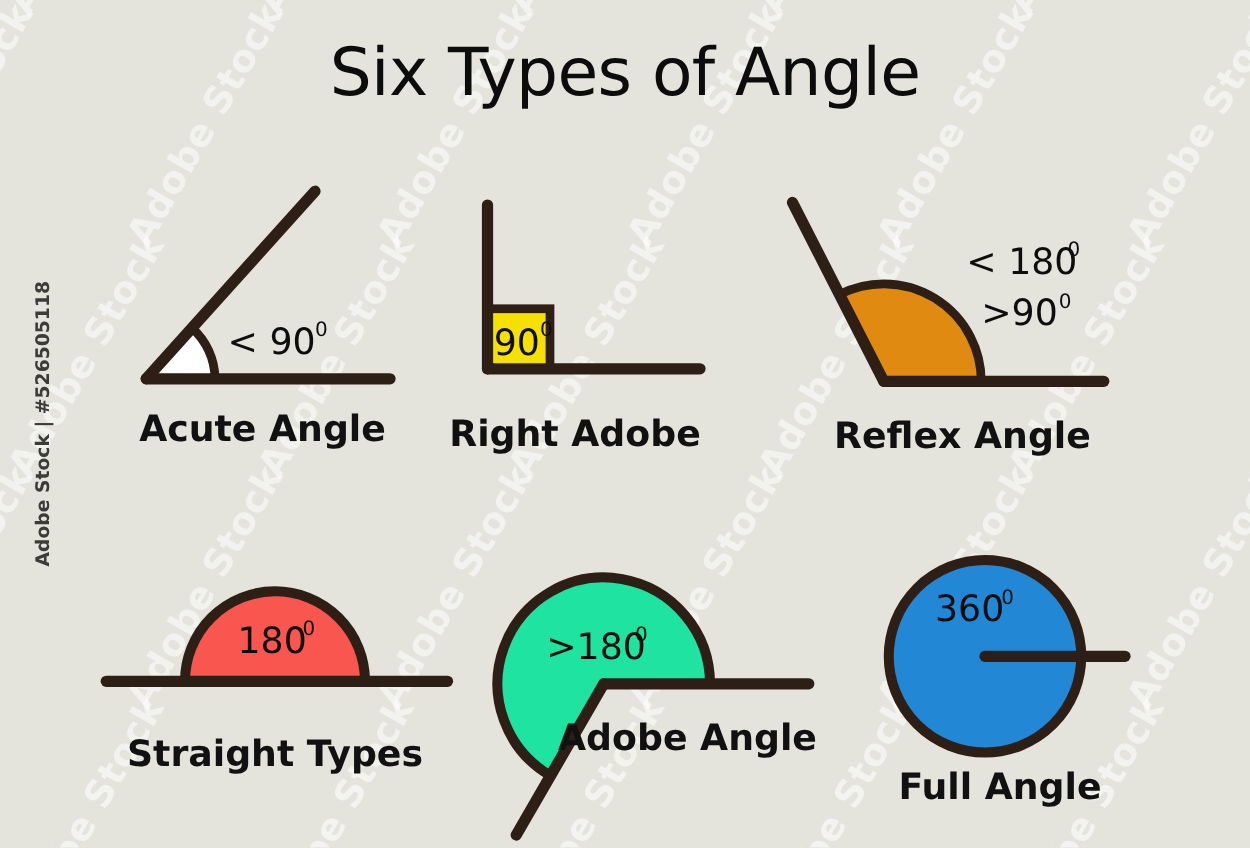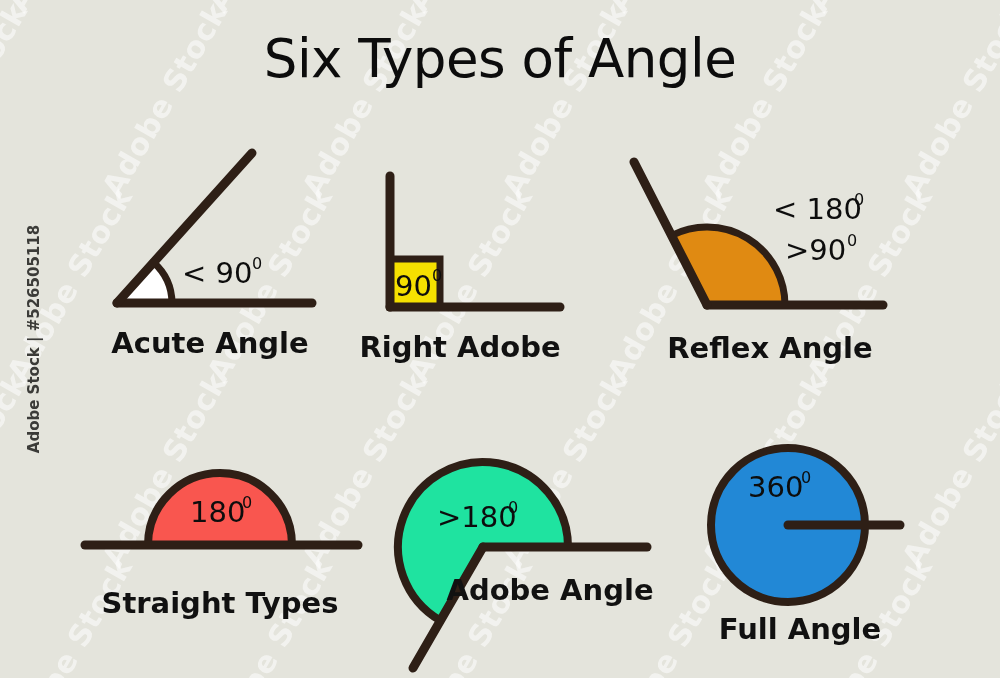--- a/index.html
+++ b/index.html
@@ -154,21 +154,21 @@
       <line x1="57" y1="153" x2="252" y2="153" stroke="#2e1f16" stroke-width="9" stroke-linecap="round"></line>
 
       <line x1="57" y1="153" x2="192" y2="3" stroke="#2e1f16" stroke-width="9" stroke-linecap="round"></line>
 
       <text class="anglelabel" x="122" y="133">&lt; 90</text>
       <text class="anglelabel sup" x="192" y="119">0</text>
     </svg>
   </div>
   <div class="caption" style="left:60px; top:326px; width:300px;">Acute Angle</div>
 
-  <div class="figure" style="left:370px; top:164px;">
+  <div class="figure" style="left:370px; top:152px;">
     <svg width="210" height="160" viewBox="0 0 210 160">
 
       <rect x="20" y="95" width="50" height="48" fill="#f5e000" stroke="#2e1f16" stroke-width="7"></rect>
 
       <line x1="20" y1="143" x2="20" y2="12" stroke="#2e1f16" stroke-width="9" stroke-linecap="round"></line>
 
       <line x1="20" y1="143" x2="190" y2="143" stroke="#2e1f16" stroke-width="9" stroke-linecap="round"></line>
 
       <text class="anglelabel" x="25" y="132">90</text>
       <text class="anglelabel sup" x="62" y="117">0</text>

